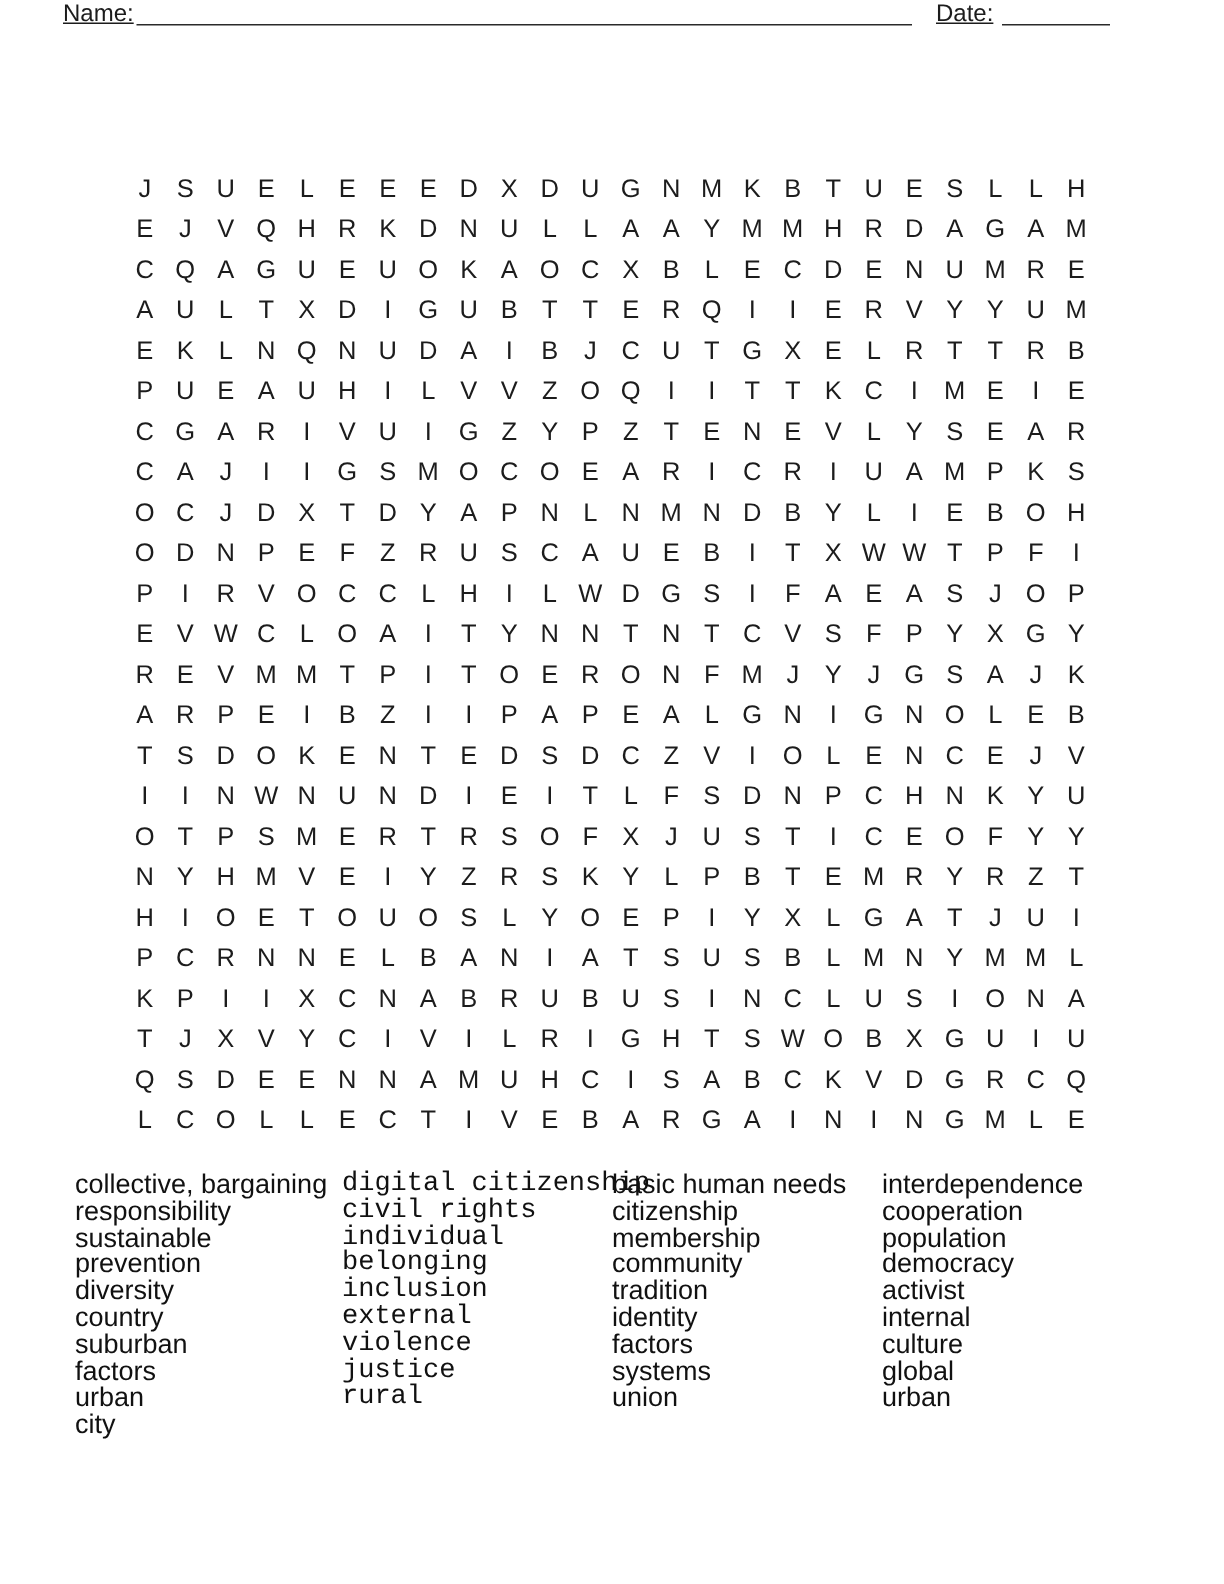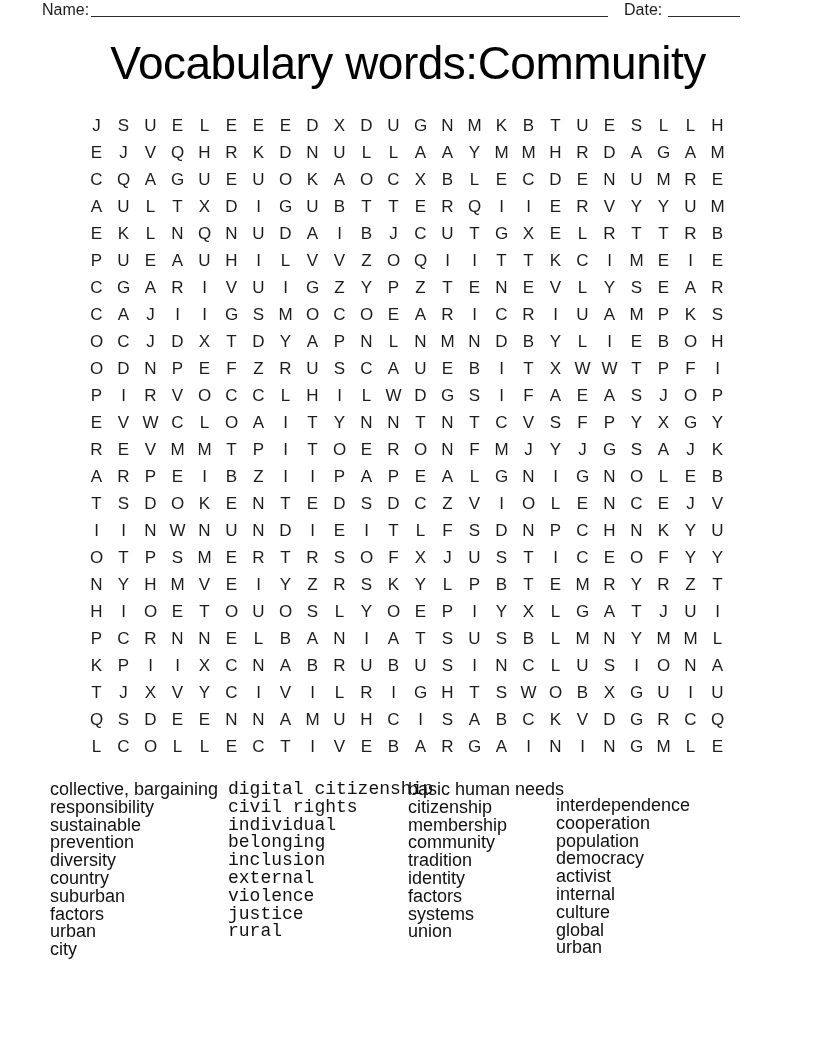--- a/index.html
+++ b/index.html
@@ -12,20 +12,21 @@
     color: #1c1c1c;
     overflow: hidden;
   }
   
   .hdr-label {
     position: absolute;
     top: 1px;
     font-size: 16px;
     color: #1c1c1c;
     white-space: nowrap;
+    text-decoration: underline;
   }
   .name-label { left: 42px; }
   .date-label { left: 624px; }
   .blank-line {
     position: absolute;
     top: 0;
     height: 16px;
     border-bottom: 1.5px solid #2a2a2a;
   }
   .name-line { left: 91px;  width: 517px; }
@@ -64,39 +65,38 @@
     font-weight: 500;
     color: #1c1c1c;
   }
 
   
   .words { position: absolute; top: 781px; left: 0; width: 100%; }
   .wcol  { position: absolute; top: 0; }
   .wcol-0 { left: 50px;  }
   .wcol-1 { left: 228px; font-family: Liberation Mono, monospace; }
   .wcol-2 { left: 408px; }
-  .wcol-3 { left: 556px; margin-top: 16px; }
+  .wcol-3 { left: 588px; }
   .word {
     font-size: 18px;
     line-height: 17.8px;
     color: #111111;
     white-space: nowrap;
   }
 </style>
 </head>
 <body>
 
 <div class="page">
 
   <div class="hdr-label name-label">Name:</div>
   <div class="blank-line name-line"></div>
   <div class="hdr-label date-label">Date:</div>
   <div class="blank-line date-line"></div>
 
-  <h1 class="title">Vocabulary words:Community</h1>
 
   <div class="grid">
       <div class="cell">J</div>
       <div class="cell">S</div>
       <div class="cell">U</div>
       <div class="cell">E</div>
       <div class="cell">L</div>
       <div class="cell">E</div>
       <div class="cell">E</div>
       <div class="cell">E</div>

